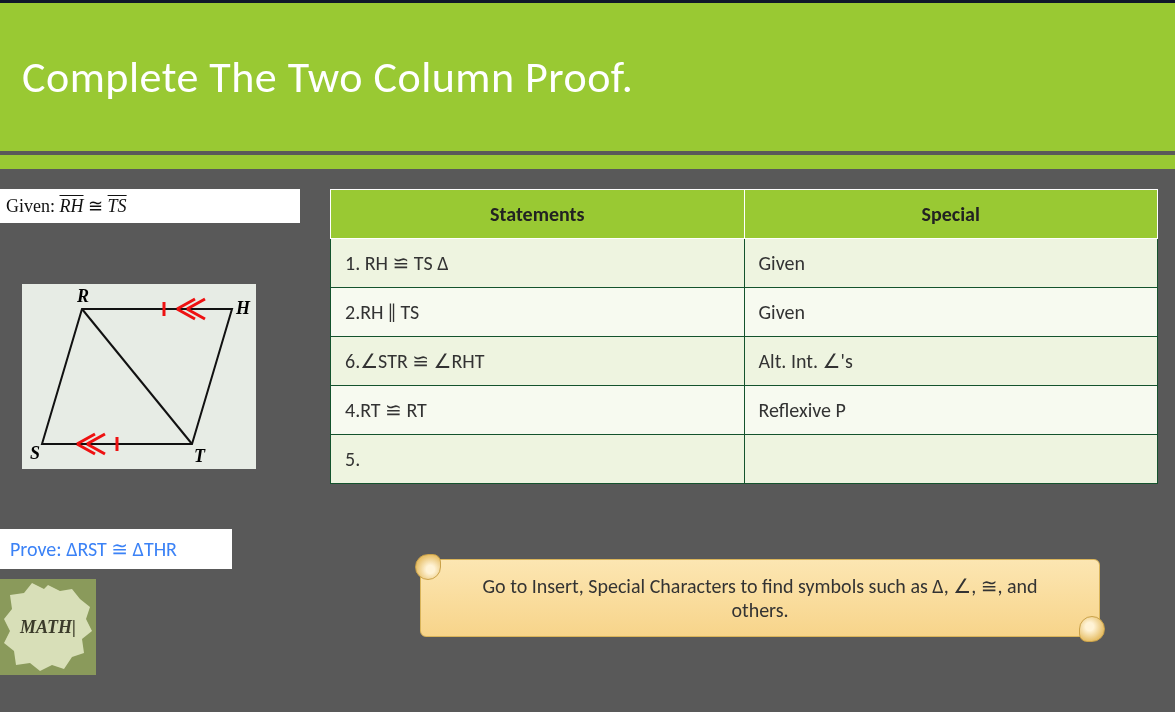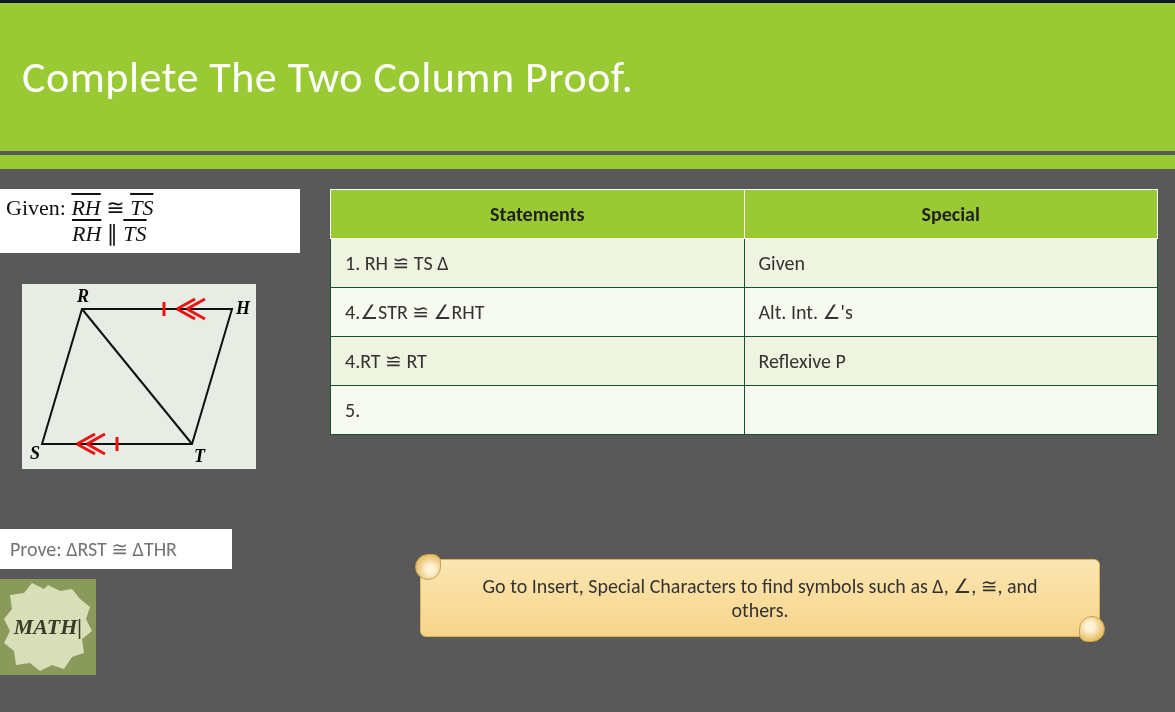--- a/index.html
+++ b/index.html
@@ -37,59 +37,59 @@
     width: 100%;
     height: calc(712px - 155px - 14px);
   }
   .given-box {
     position: absolute;
     left: 0; top: 20px;
     width: 300px;
     background: #fff;
     padding: 6px 10px 6px 6px;
     font-family: "Times New Roman", serif;
-    font-size: 22px;
+    font-size: 18px;
     color: #111;
   }
   .given-box .line1 { white-space: nowrap; }
   .given-box .seg { text-decoration: overline; font-style: italic; }
   .given-box .line2 { padding-left: 66px; }
   .diagram {
     position: absolute;
     left: 22px; top: 115px;
     width: 234px; height: 185px;
     background: #e7ece5;
   }
   .diagram svg { width: 100%; height: 100%; }
   .prove-box {
     position: absolute;
     left: 0; top: 360px;
     width: 232px;
     background: #fff;
     padding: 8px 10px;
     font-family: "Calibri", sans-serif;
     font-size: 20px;
-    color: #737373;
+    color: #3b82f6;
   }
   .math-badge {
     position: absolute;
     left: 0; top: 410px;
     width: 96px; height: 96px;
     background: #8a9a5b;
     display: flex;
     align-items: center;
     justify-content: center;
   }
   .math-badge svg { position: absolute; }
   .math-badge span {
     position: relative;
     font-family: Georgia, serif;
     font-weight: bold;
     font-style: italic;
-    font-size: 22px;
+    font-size: 18px;
     color: #3b3b2a;
   }
   table.proof {
     position: absolute;
     left: 330px; top: 20px;
     width: 828px;
     border-collapse: collapse;
     background: #f4f8ec;
     font-size: 20px;
     color: #333;
@@ -149,25 +149,20 @@
 
 <div class="content">
 
   <div class="given-box">
     <div class="line1">
       <span>Given:</span>
       <span class="seg">RH</span>
       <span>≅</span>
       <span class="seg">TS</span>
     </div>
-    <div class="line2">
-      <span class="seg">RH</span>
-      <span>∥</span>
-      <span class="seg">TS</span>
-    </div>
   </div>
 
   <div class="diagram">
     <svg viewBox="0 0 234 185">
       <polygon points="60,25 210,25 170,160 20,160" fill="none" stroke="#111" stroke-width="2"></polygon>
       <line x1="60" y1="25" x2="170" y2="160" stroke="#111" stroke-width="2"></line>
 
       <g stroke="#e11" stroke-width="3" fill="none">
         <line x1="142" y1="18" x2="142" y2="32"></line>
         <path d="M155 25 l18 -10 M155 25 l18 10 M165 25 l18 -10 M165 25 l18 10"></path>
@@ -200,21 +195,25 @@
     <tbody>
         <tr>
       <th>Statements</th>
       <th>Special</th>
     </tr>
     <tr>
       <td>1. RH ≌ TS Δ</td>
       <td>Given</td>
     </tr>
     <tr>
-      <td>4.∠STR ≌ ∠RHT</td>
+      <td>2.RH ‖ TS</td>
+      <td>Given</td>
+    </tr>
+    <tr>
+      <td>6.∠STR ≌ ∠RHT</td>
       <td>Alt. Int. ∠'s</td>
     </tr>
     <tr>
       <td>4.RT ≌ RT</td>
       <td>Reflexive P</td>
     </tr>
     <tr>
       <td>5.</td>
       <td></td>
     </tr>

